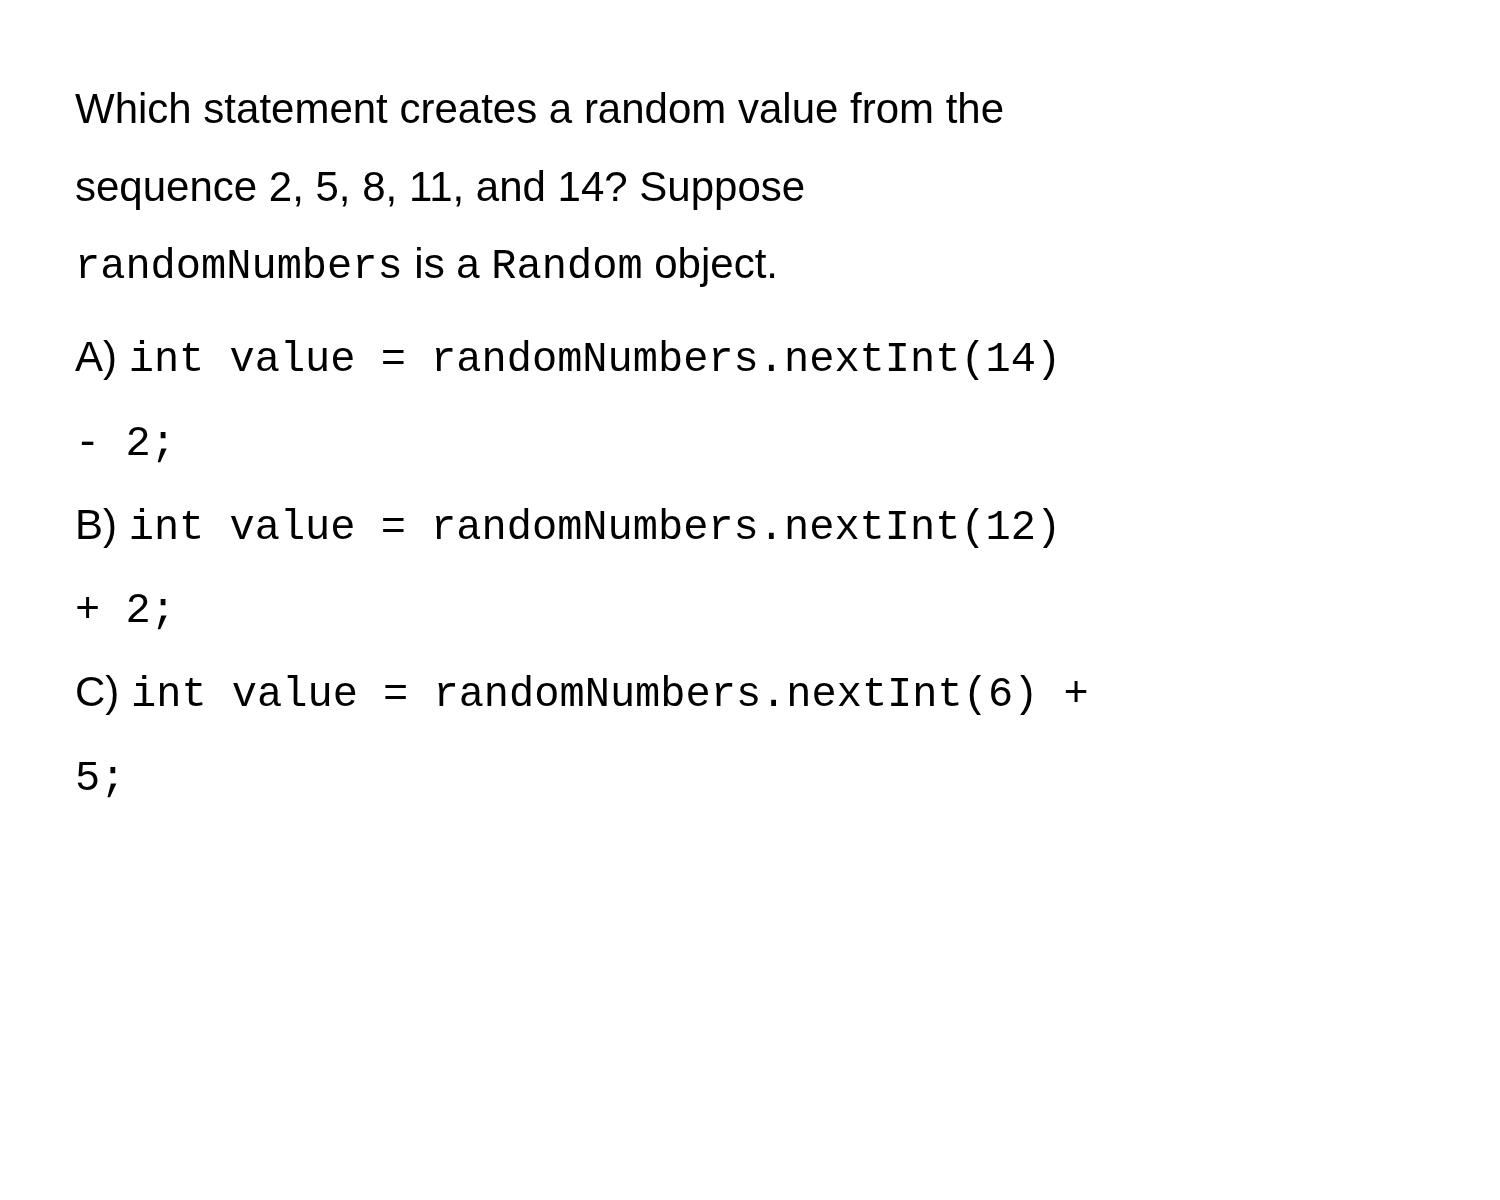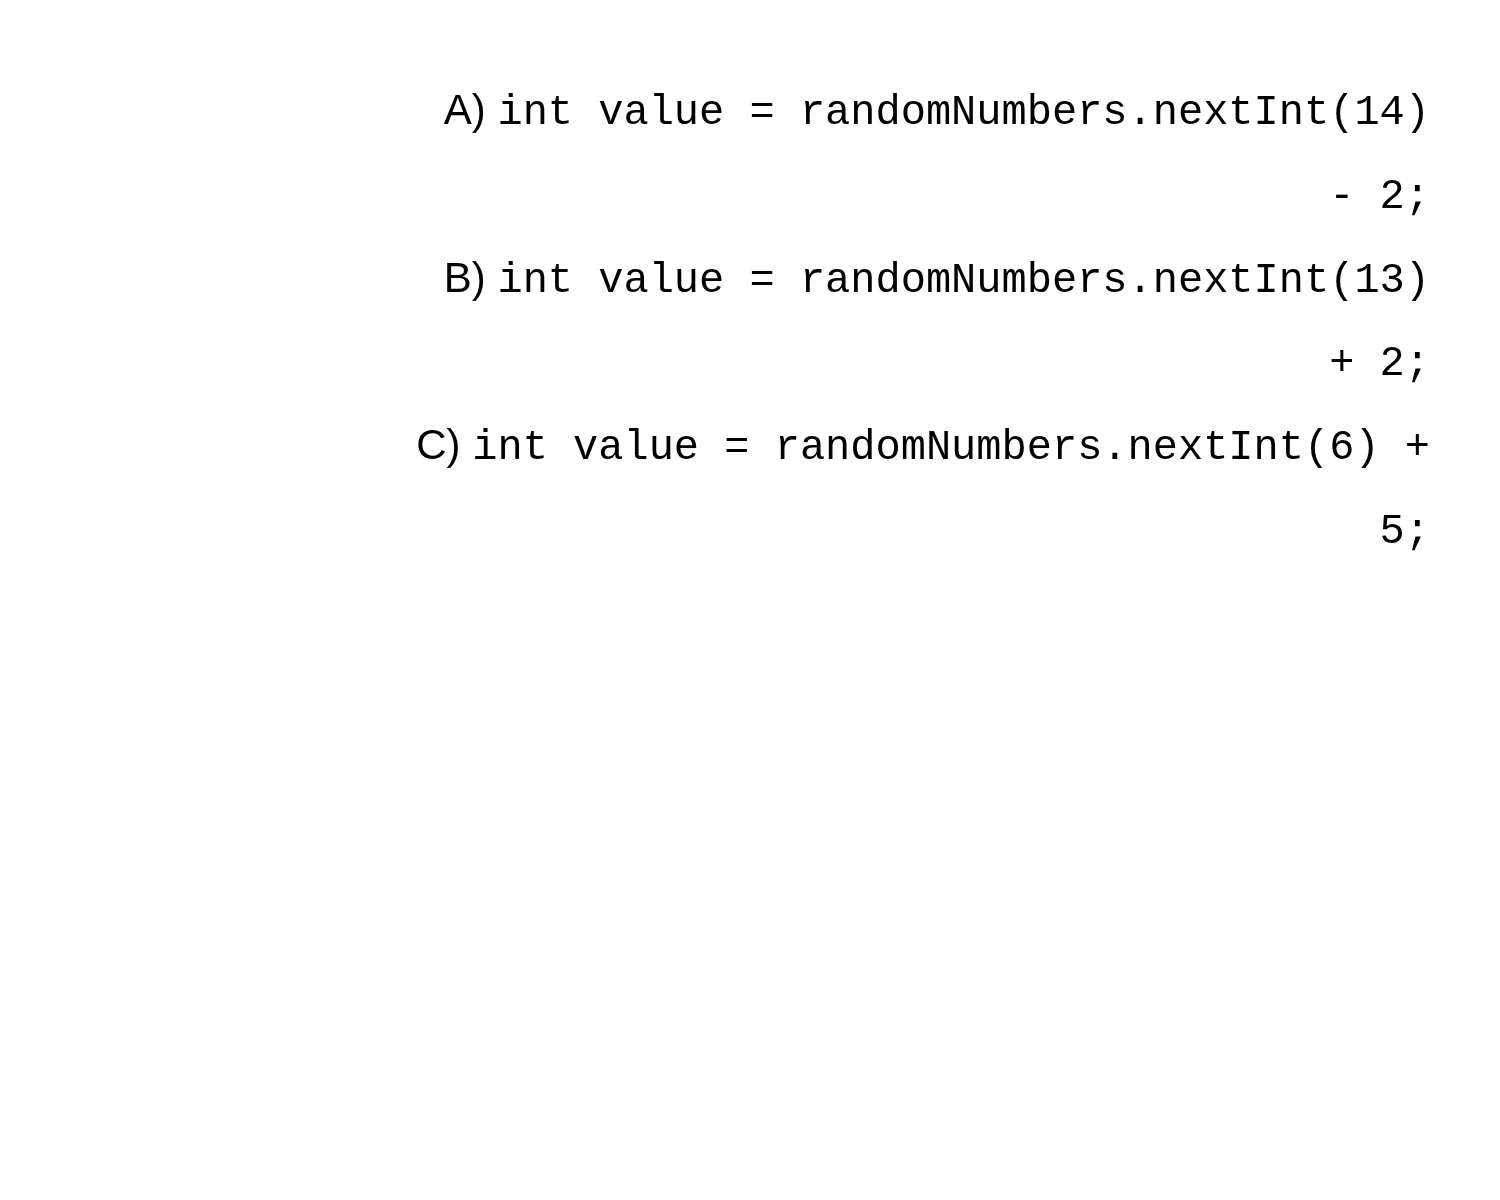--- a/index.html
+++ b/index.html
@@ -19,42 +19,46 @@
     font-size: 42px;
     line-height: 1.85;
     margin-bottom: 10px;
   }
   .code {
     font-family: "Courier New", Courier, monospace;
   }
   .opt {
     font-size: 42px;
     line-height: 1.9;
-    text-align: right;
   }
   .opt .label {
     font-family: Arial, Helvetica, sans-serif;
   }
   .opt .codeblk {
     font-family: "Courier New", Courier, monospace;
   }
 </style>
 </head>
 <body>
 
 <div class="page">
 
+  <div class="question">
+    <span>Which statement creates a random value from the</span><br>
+    <span>sequence 2, 5, 8, 11, and 14? Suppose</span><br>
+    <span class="code">randomNumbers</span><span> is a </span><span class="code">Random</span><span> object.</span>
+  </div>
 
   <div class="opt">
     <span class="label">A) </span><span class="codeblk">int value = randomNumbers.nextInt(14)</span><br>
     <span class="codeblk">- 2;</span>
   </div>
 
   <div class="opt">
-    <span class="label">B) </span><span class="codeblk">int value = randomNumbers.nextInt(13)</span><br>
+    <span class="label">B) </span><span class="codeblk">int value = randomNumbers.nextInt(12)</span><br>
     <span class="codeblk">+ 2;</span>
   </div>
 
   <div class="opt">
     <span class="label">C) </span><span class="codeblk">int value = randomNumbers.nextInt(6) +</span><br>
     <span class="codeblk">5;</span>
   </div>
 
 
 </div>

